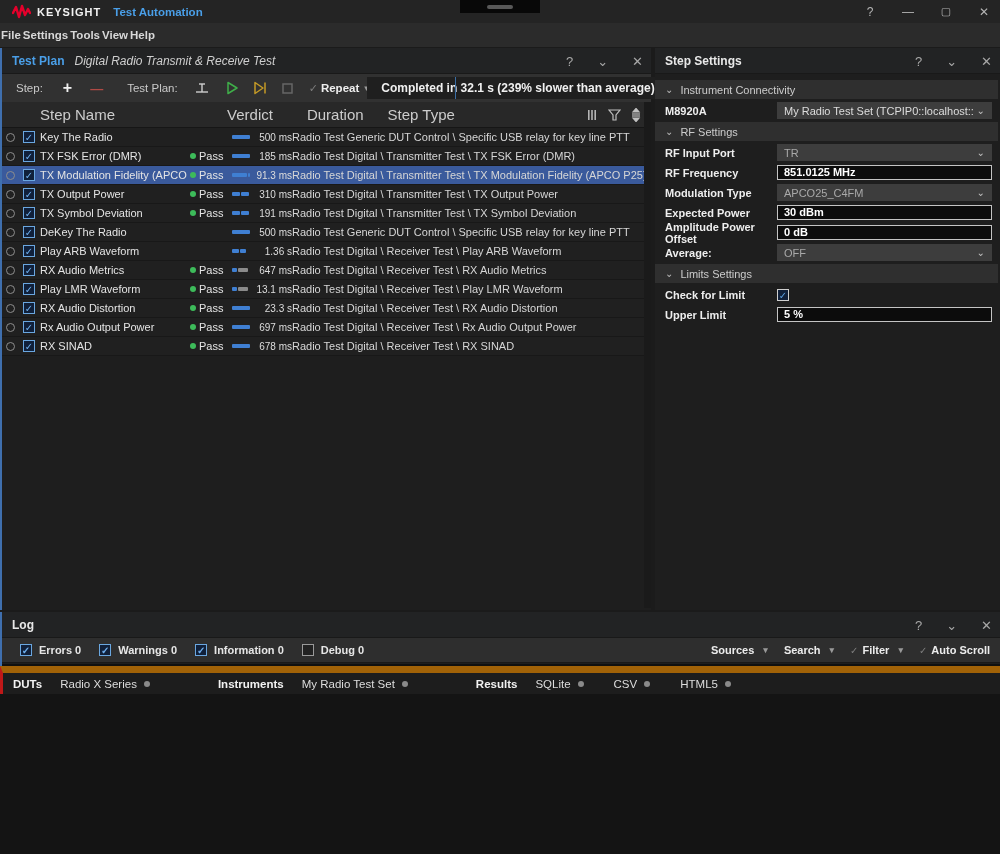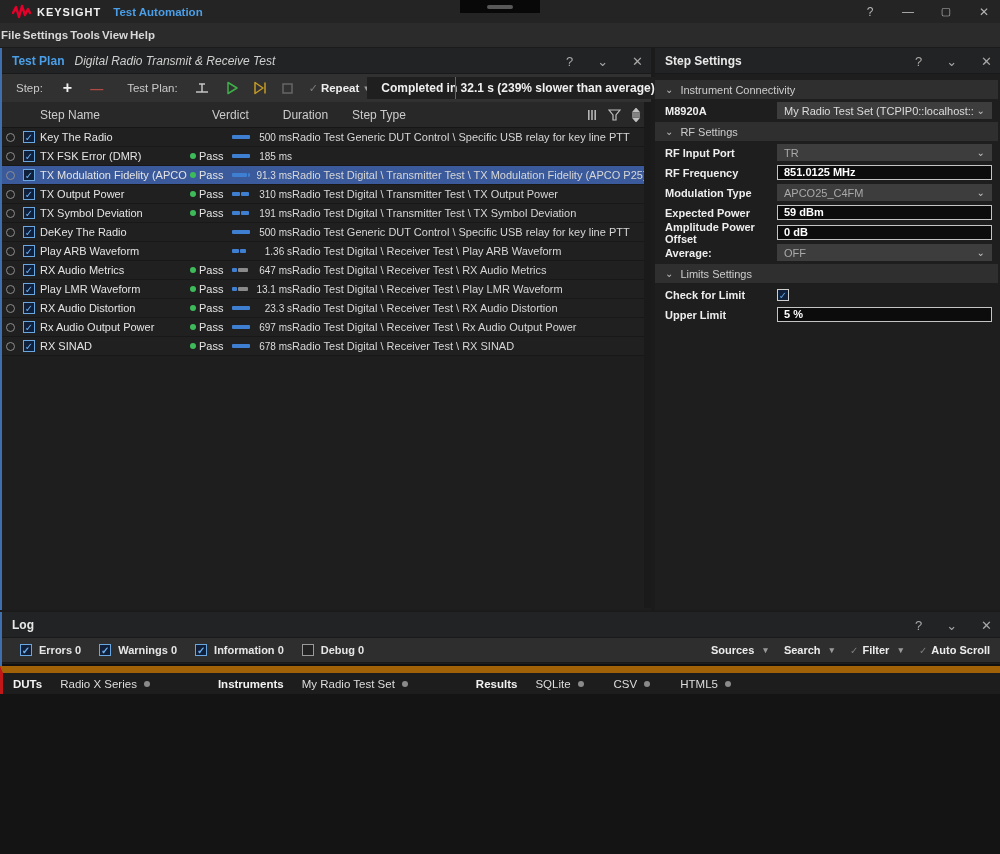--- a/index.html
+++ b/index.html
@@ -42,21 +42,21 @@
   .tb-plus { color:#f0f0f0; font-size:16px; font-weight:bold; }
   .tb-minus { color:#b04a45; font-size:16px; font-weight:bold; }
   .tb-icon { display:flex; align-items:center; }
   .tb-check { color:#7d7d7d; font-size:11px; }
   .tb-repeat { color:#eeeeee; font-size:11.5px; font-weight:bold; margin-left:3px; }
   .tb-caret { color:#9a9a9a; font-size:9px; margin-left:5px; }
   .run-status { position:absolute; left:365px; top:3px; width:302px; height:22px; background:#1f1f1f; display:flex; align-items:center; justify-content:center; font-size:12px; font-weight:bold; color:#f0f0f0; overflow:hidden; }
   .run-status .tick { position:absolute; left:29%; top:0; width:1px; height:100%; background:#3a6ea5; }
 
   
-  .thead { height:26px; background:#282828; display:flex; align-items:center; font-size:12px; color:#cccccc; position:relative; border-bottom:1px solid #161616; }
+  .thead { height:26px; background:#282828; display:flex; align-items:center; font-size:15px; color:#cccccc; position:relative; border-bottom:1px solid #161616; }
   .trow { height:19px; display:flex; align-items:center; background:#202020; border-bottom:1px solid #181818; font-size:11px; color:#e4e4e4; }
   .trow.selected { background:#3a5a9c; }
   .cell-break { width:16px; display:flex; justify-content:center; }
   .bp-circle { width:9px; height:9px; border:1px solid #8d8d8d; border-radius:50%; display:inline-block; }
   .cbx { width:12px; height:12px; border:1px solid #6aa7e0; background:#10203a; color:#6fb0ef; font-size:10px; line-height:11px; text-align:center; display:inline-block; }
   .col-check { width:22px; display:flex; justify-content:center; }
   .cell-name { width:150px; white-space:nowrap; overflow:hidden; }
   .cell-verdict { width:42px; display:flex; align-items:center; gap:3px; }
   .pass-dot { width:6px; height:6px; border-radius:50%; background:#3dbb5a; display:inline-block; }
   .cell-durbar { width:24px; display:flex; align-items:center; gap:1px; }
@@ -238,20 +238,21 @@
           </span>
           <span class="cell-name">TX FSK Error (DMR)</span>
           <span class="cell-verdict">
             <span class="pass-dot"></span>
             <span>Pass</span>
           </span>
           <span class="cell-durbar">
             <span class="bar-seg" style="width: 18px; background: rgb(63, 127, 210);"></span>
           </span>
           <span class="cell-durtext">185 ms</span>
+          <span class="cell-type">Radio Test Digital \ Transmitter Test \ TX FSK Error (DMR)</span>
         </div>
         <div class="trow selected">
           <span class="cell-break">
             <span class="bp-circle"></span>
           </span>
           <span class="col-check">
             <span class="cbx">✓</span>
           </span>
           <span class="cell-name">TX Modulation Fidelity (APCO P25)</span>
           <span class="cell-verdict">
@@ -468,21 +469,21 @@
         </div>
         <div class="set-row">
           <span class="set-label">Modulation Type</span>
           <div class="dd muted">
             <span class="dd-val">APCO25_C4FM</span>
             <span class="dd-caret">⌄</span>
           </div>
         </div>
         <div class="set-row">
           <span class="set-label">Expected Power</span>
-          <div class="ti">59 dBm</div>
+          <div class="ti">30 dBm</div>
         </div>
         <div class="set-row">
           <span class="set-label">Amplitude Power Offset</span>
           <div class="ti">0 dB</div>
         </div>
         <div class="set-row">
           <span class="set-label">Average:</span>
           <div class="dd muted">
             <span class="dd-val">OFF</span>
             <span class="dd-caret">⌄</span>

